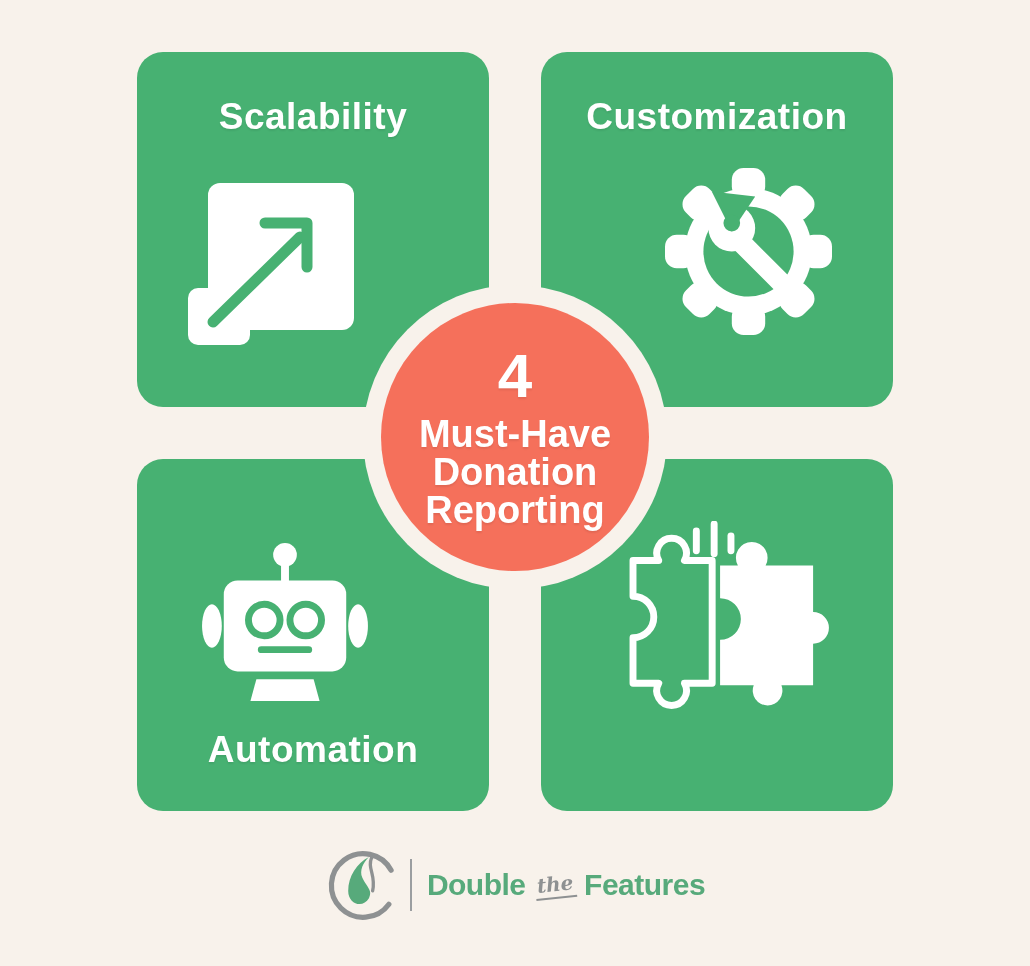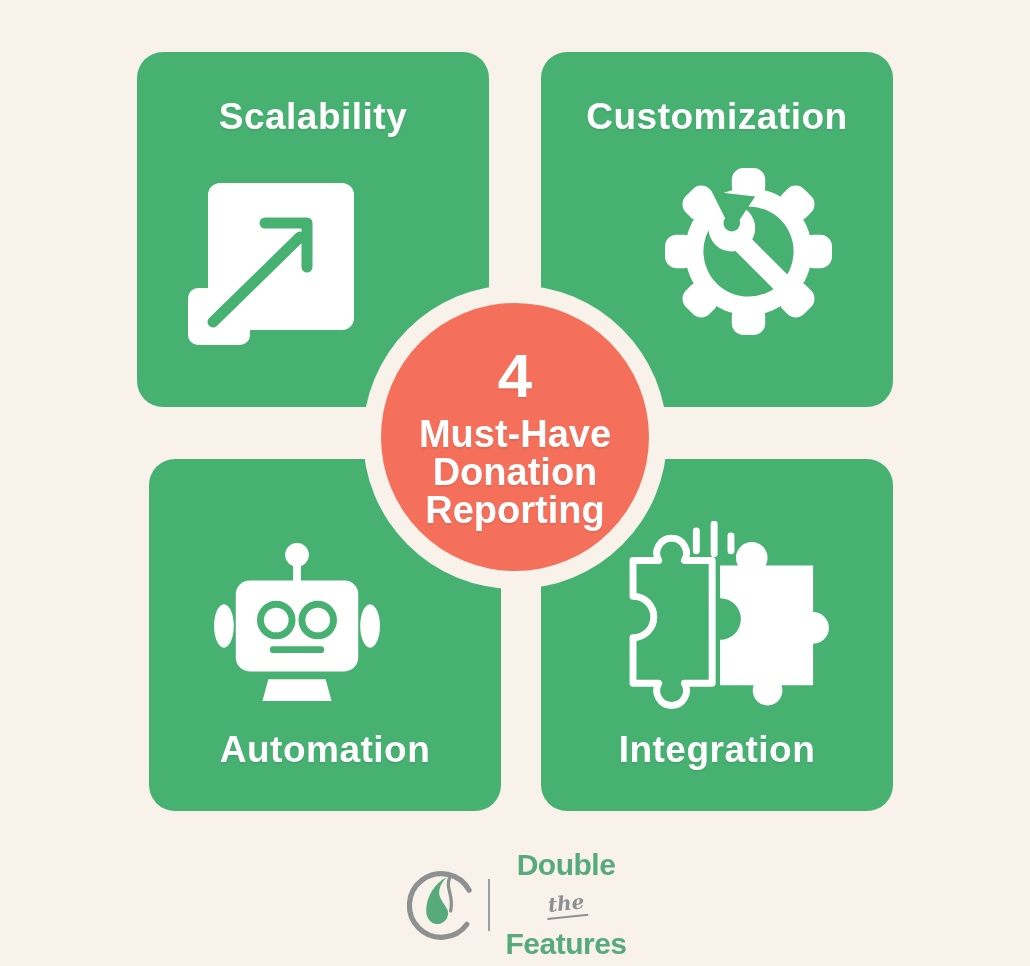--- a/index.html
+++ b/index.html
@@ -11,21 +11,21 @@
   }
   *{margin:0;padding:0;box-sizing:border-box;}
   html,body{background:var(--bg);}
   body{font-family:"Liberation Sans","DejaVu Sans",sans-serif;}
   .stage{position:relative;width:1030px;height:962px;background:var(--bg);overflow:hidden;}
 
   
   .card{position:absolute;width:352px;background:var(--green);border-radius:26px;z-index:1;}
   .card.tl{left:137px;top:52px;height:355px;}
   .card.tr{left:541px;top:52px;height:355px;}
-  .card.bl{left:137px;top:459px;height:352px;margin-left:12px;}
+  .card.bl{left:137px;top:459px;height:352px;}
   .card.br{left:541px;top:459px;height:352px;}
   .card h2{
     position:absolute;left:0;right:0;text-align:center;
     color:#fff;font-size:37px;font-weight:bold;letter-spacing:.5px;
     text-shadow:0 2px 2px rgba(0,0,0,.07);
   }
   .card.tl h2,.card.tr h2{top:44px;}
   .card.bl h2,.card.br h2{top:270px;}
   .icon{position:absolute;}
   .icon-scale{left:51px;top:131px;width:166px;height:162px;}
@@ -48,21 +48,21 @@
   .badge .num{font-size:62px;font-weight:bold;line-height:1;margin-bottom:8px;
               text-shadow:0 2px 2px rgba(0,0,0,.08);}
   .badge .line{font-size:38px;font-weight:bold;line-height:38px;
                text-shadow:0 2px 2px rgba(0,0,0,.08);}
 
   
   .footer{position:absolute;left:0;right:0;top:848px;display:flex;align-items:center;
           justify-content:center;z-index:1;}
   .logo-mark{width:76px;height:74px;}
   .logo-divider{width:2px;height:52px;background:#9B9EA0;margin:0 15px 0 9px;}
-  .brand{display:flex;align-items:center;gap:9px;flex-direction:column;}
+  .brand{display:flex;align-items:center;gap:9px;}
   .brand .word{color:var(--logo-green);font-size:30px;font-weight:bold;letter-spacing:-.5px;}
   .brand .script{color:var(--logo-gray);font-family:"DejaVu Serif","Liberation Serif",serif;
                  font-style:italic;font-size:20px;font-weight:bold;transform:rotate(-6deg);
                  border-bottom:2px solid var(--logo-gray);padding:0 2px 1px 2px;}
 </style>
 </head>
 <body>
 
 <div class="stage">
 
@@ -109,21 +109,20 @@
         <rect x="23" y="38" width="124" height="92" rx="14"></rect>
         <path d="M 56 138 L 114 138 L 120 160 L 50 160 Z"></path>
       </g>
       <circle class="stroke-green" cx="64" cy="78" r="16" stroke-width="7"></circle>
       <circle class="stroke-green" cx="106" cy="78" r="16" stroke-width="7"></circle>
       <line class="stroke-green" x1="61" y1="108" x2="109" y2="108" stroke-width="7" stroke-linecap="round"></line>
     </svg>
   </section>
 
   <section class="card br">
-    <h2>Integration</h2>
     <svg class="icon icon-puzzle" viewBox="0 0 208 190">
       <line class="stroke-white" x1="72" y1="10" x2="72" y2="30" stroke-width="7" stroke-linecap="round"></line>
       <line class="stroke-white" x1="90" y1="3" x2="90" y2="33" stroke-width="7" stroke-linecap="round"></line>
       <line class="stroke-white" x1="107" y1="15" x2="107" y2="30" stroke-width="7" stroke-linecap="round"></line>
       <path class="stroke-white" stroke-width="7" stroke-linejoin="round" d="M 8 40 L 34 40 A 15 15 0 1 1 60 40 L 88 40 L 88 164 L 60 164 A 15 15 0 1 1 34 164 L 8 164 L 8 118 A 21 21 0 0 0 8 76 Z"></path>
       <path class="fill-white" d="M 96 45 L 114 45 A 16 16 0 1 1 142 45 L 190 45 L 190 92 A 16 16 0 0 1 190 124 L 190 166 L 158 166 A 15 15 0 1 1 130 166 L 96 166 L 96 120 A 21 21 0 0 0 96 78 Z"></path>
     </svg>
   </section>
 
   <div class="ring"></div>

